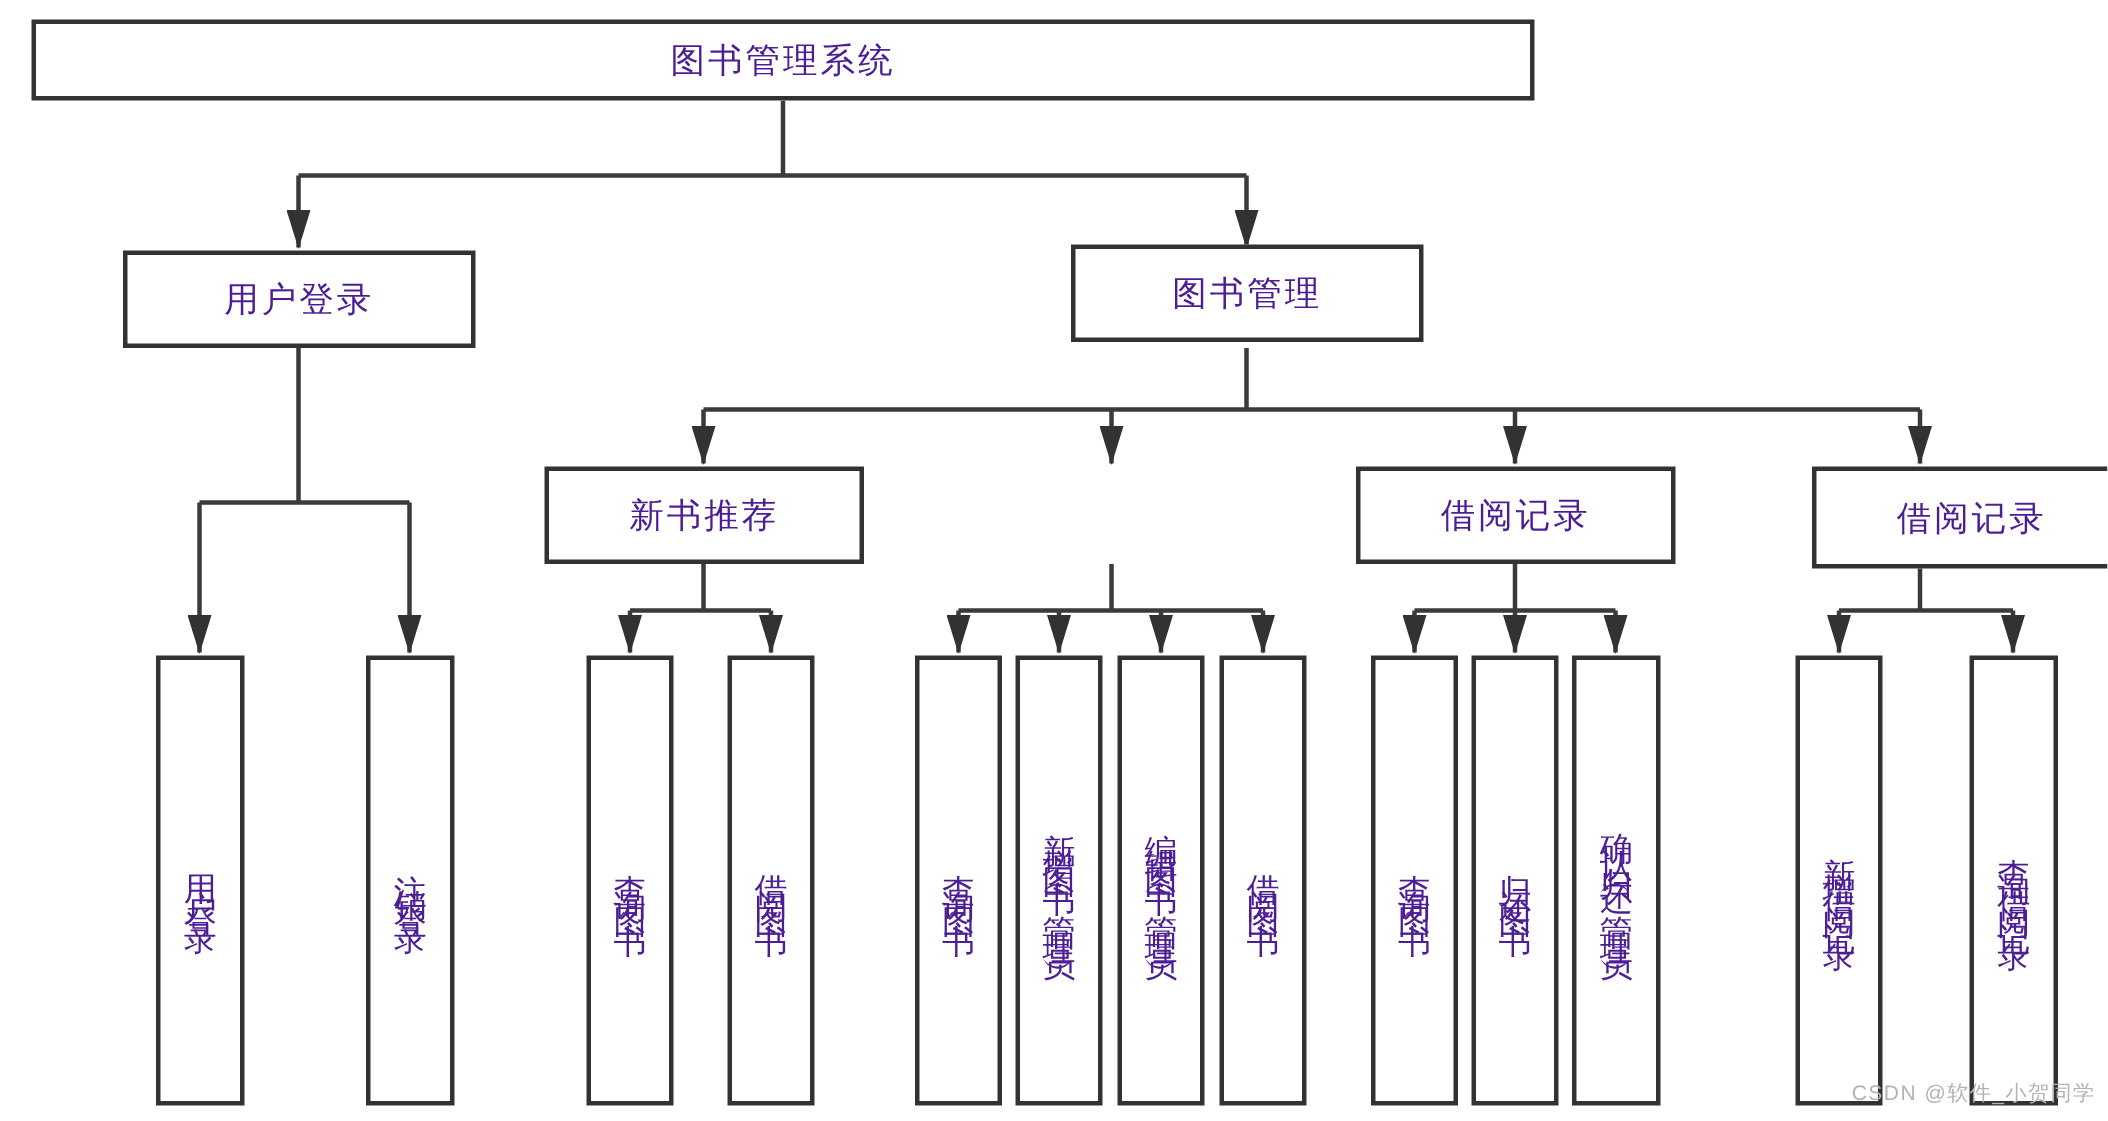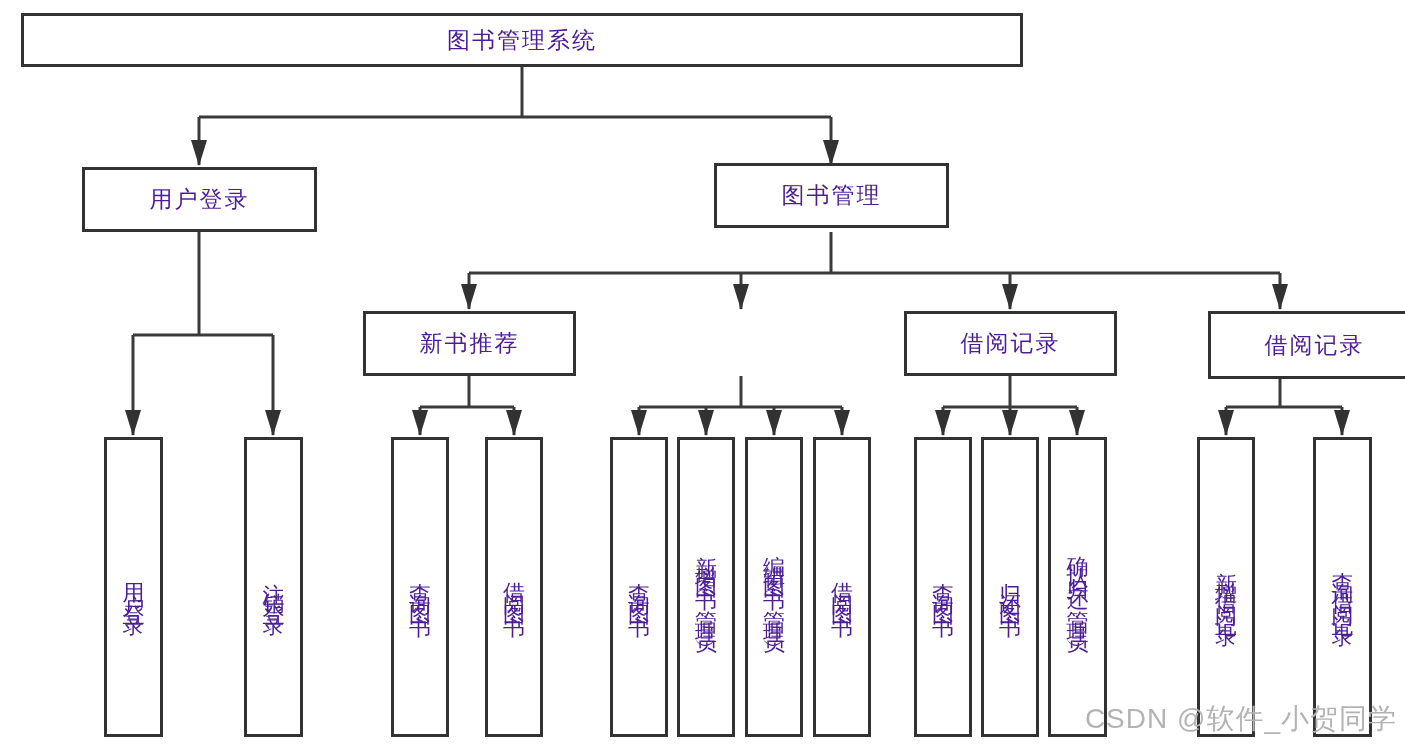--- a/index.html
+++ b/index.html
@@ -30,21 +30,21 @@
     writing-mode:vertical-rl;
     text-orientation:mixed;
     font-size:22px;
     letter-spacing:11px;
     line-height:1;
     white-space:nowrap;
   }
   .watermark{
     position:absolute;
     right:8px;bottom:9px;
-    font-size:28px;
+    font-size:14px;
     color:#b3b3b3;
     letter-spacing:1px;
     white-space:nowrap;
   }
 </style>
 </head>
 <body>
 
 <div class="canvas">
 

